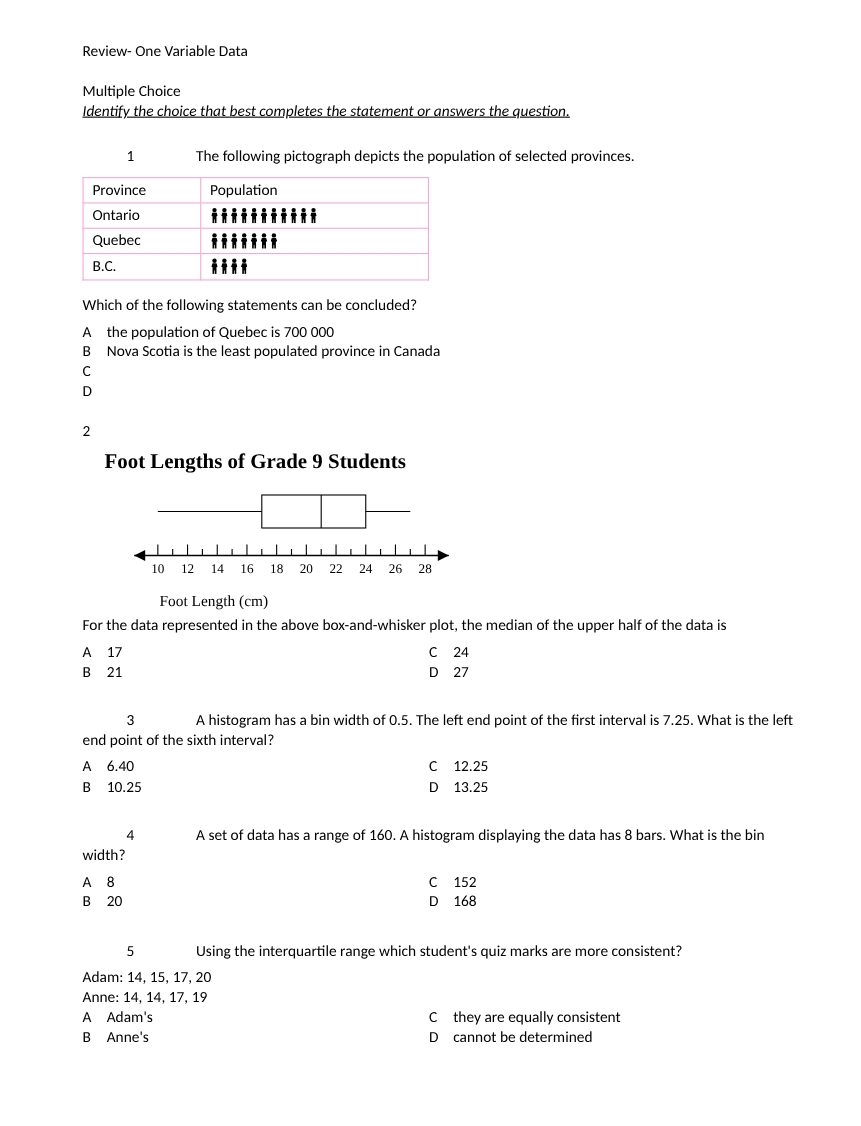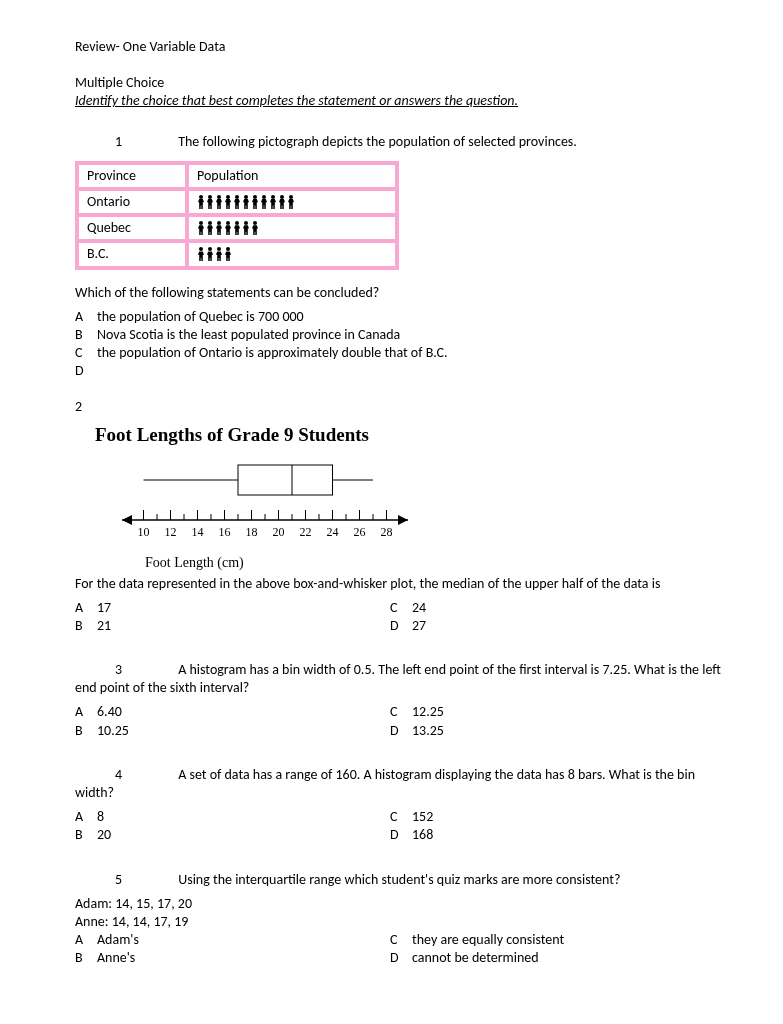--- a/index.html
+++ b/index.html
@@ -16,21 +16,21 @@
   .title { margin-bottom: 18px; }
   .mc-heading { margin-bottom: 0; }
   .instruction { font-style: italic; margin-bottom: 22px; text-decoration: underline; }
   .qnum-row { margin-bottom: 10px; }
   .qnum { display:inline-block; width: 60px; margin-left: 40px; }
   .pictograph-table {
     border-collapse: collapse;
     margin-bottom: 14px;
   }
   .pictograph-table th, .pictograph-table td {
-    border: 4px solid #f9a8d4;
+    border: 1px solid #f9a8d4;
     padding: 2px 8px;
     font-weight: normal;
     text-align: left;
     font-size: 14px;
     height: 18px;
     vertical-align: middle;
   }
   .pictograph-table .col-prov { width: 90px; }
   .pictograph-table .col-pop { width: 190px; }
   .person-row { display:flex; gap:1px; align-items:center; }
@@ -128,21 +128,20 @@
   <div class="choice-row">
       <span class="choice-letter">A</span>
       <span>the population of Quebec is 700 000</span>
     </div>
   <div class="choice-row">
       <span class="choice-letter">B</span>
       <span>Nova Scotia is the least populated province in Canada</span>
     </div>
   <div class="choice-row">
       <span class="choice-letter">C</span>
-      <span>the population of Ontario is approximately double that of B.C.</span>
     </div>
   <div class="choice-row">
       <span class="choice-letter">D</span>
     </div>
 </div>
 
 <div>2</div>
 <div class="boxplot-title">Foot Lengths of Grade 9 Students</div>
 <div class="boxplot-wrap">
   <svg id="boxplot-svg" width="300" height="95">

